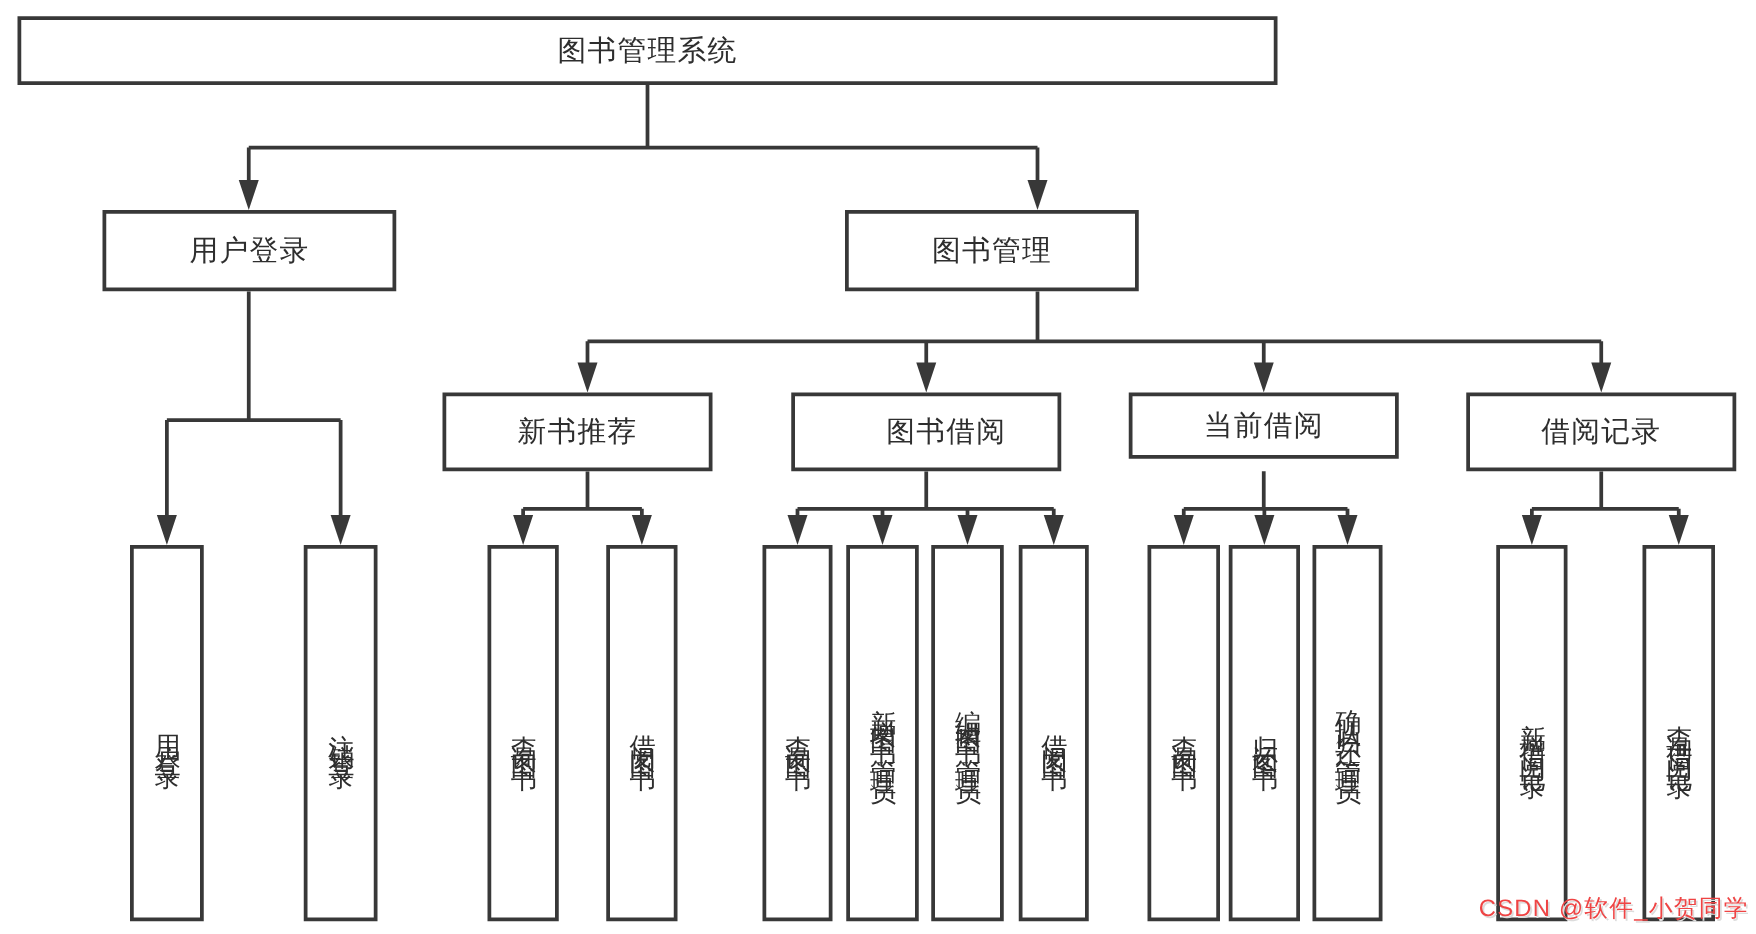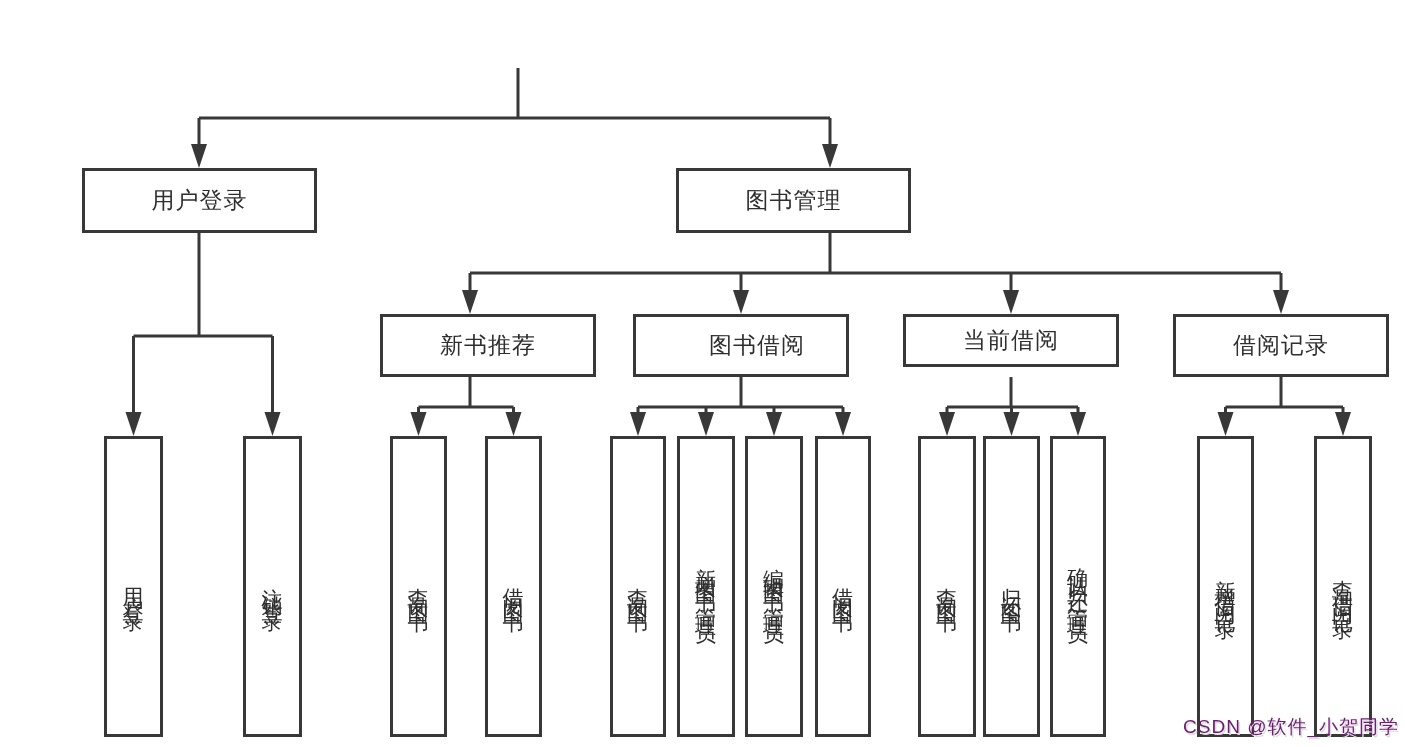--- a/index.html
+++ b/index.html
@@ -35,21 +35,21 @@
     line-height: 1;
     white-space: nowrap;
     color: #2e2e2e;
   }
   .watermark {
     position: absolute;
     top: 714px;
     right: 6px;
     font-size: 19px;
     letter-spacing: 1px;
-    color: #701a75;
+    color: #ef4444;
     text-shadow: 1.5px 1.5px 0 #dcdcdc;
     white-space: nowrap;
     z-index: 5;
   }
 </style>
 </head>
 <body>
 
 <div class="stage">
 
@@ -79,25 +79,26 @@
       <polygon points="766,412 782,412 774,436"></polygon>
       <polygon points="835,412 851,412 843,436"></polygon>
       <polygon points="939,412 955,412 947,436"></polygon>
       <polygon points="1003.5,412 1019.5,412 1011.5,436"></polygon>
       <polygon points="1070,412 1086,412 1078,436"></polygon>
       <polygon points="1217.5,412 1233.5,412 1225.5,436"></polygon>
       <polygon points="1335,412 1351,412 1343,436"></polygon>
     </g>
   </svg>
 
+  <div class="box hbox" style="left:14px; top:13px; width:1008px; height:55px;">图书管理系统</div>
 
   <div class="box hbox" style="left:82px; top:168px; width:235px; height:65px;">用户登录</div>
   <div class="box hbox" style="left:676px; top:168px; width:235px; height:65px;">图书管理</div>
 
-  <div class="box hbox" style="left:380px; top:314px; width:216px; height:63px;">新书推荐</div>
+  <div class="box hbox" style="left:354px; top:314px; width:216px; height:63px;">新书推荐</div>
   <div class="box hbox" style="left:633px; top:314px; width:216px; height:63px;padding-left:32px;">图书借阅</div>
   <div class="box hbox" style="left:903px; top:314px; width:216px; height:53px;">当前借阅</div>
   <div class="box hbox" style="left:1173px; top:314px; width:216px; height:63px;">借阅记录</div>
 
   <div class="box vbox" style="left:104px; top:436px; width:59px; height:301px;">
     <span class="vtext">用户登录</span>
   </div>
   <div class="box vbox" style="left:243px; top:436px; width:59px; height:301px;">
     <span class="vtext">注销登录</span>
   </div>

